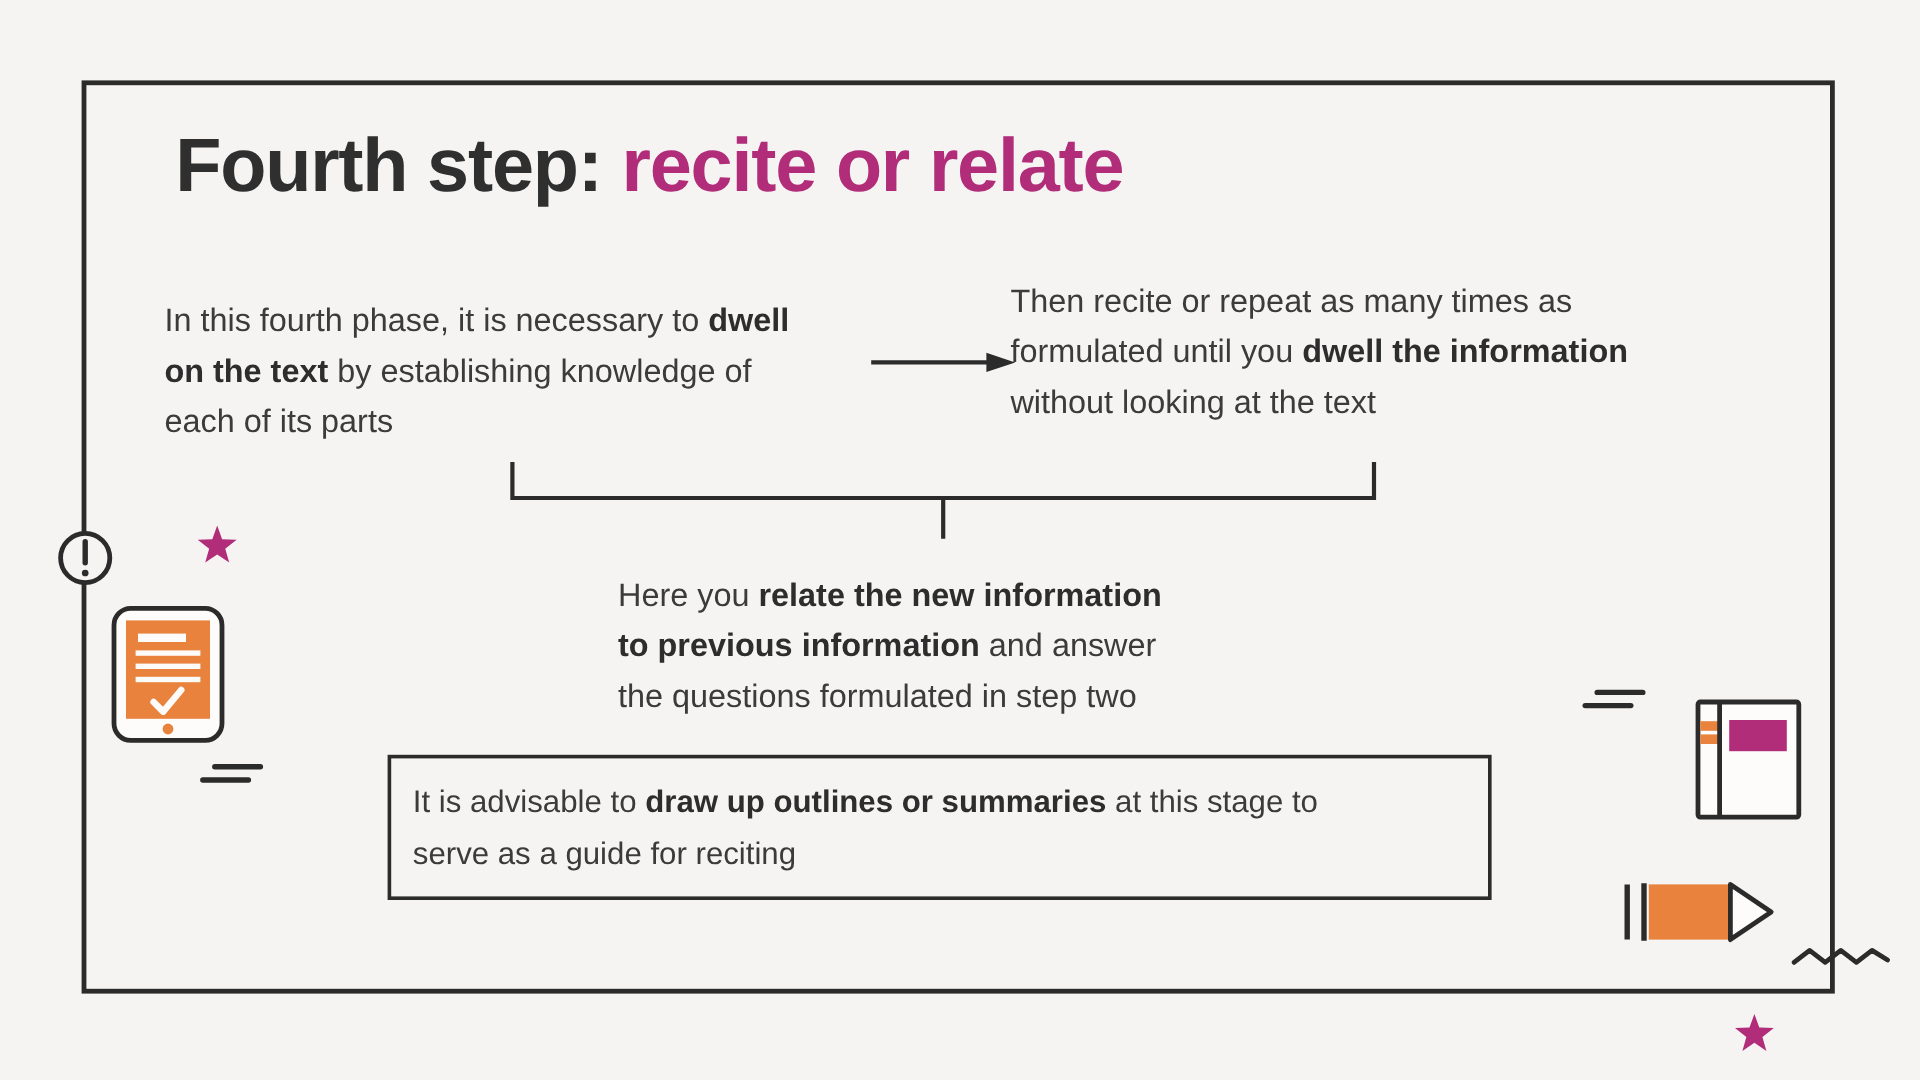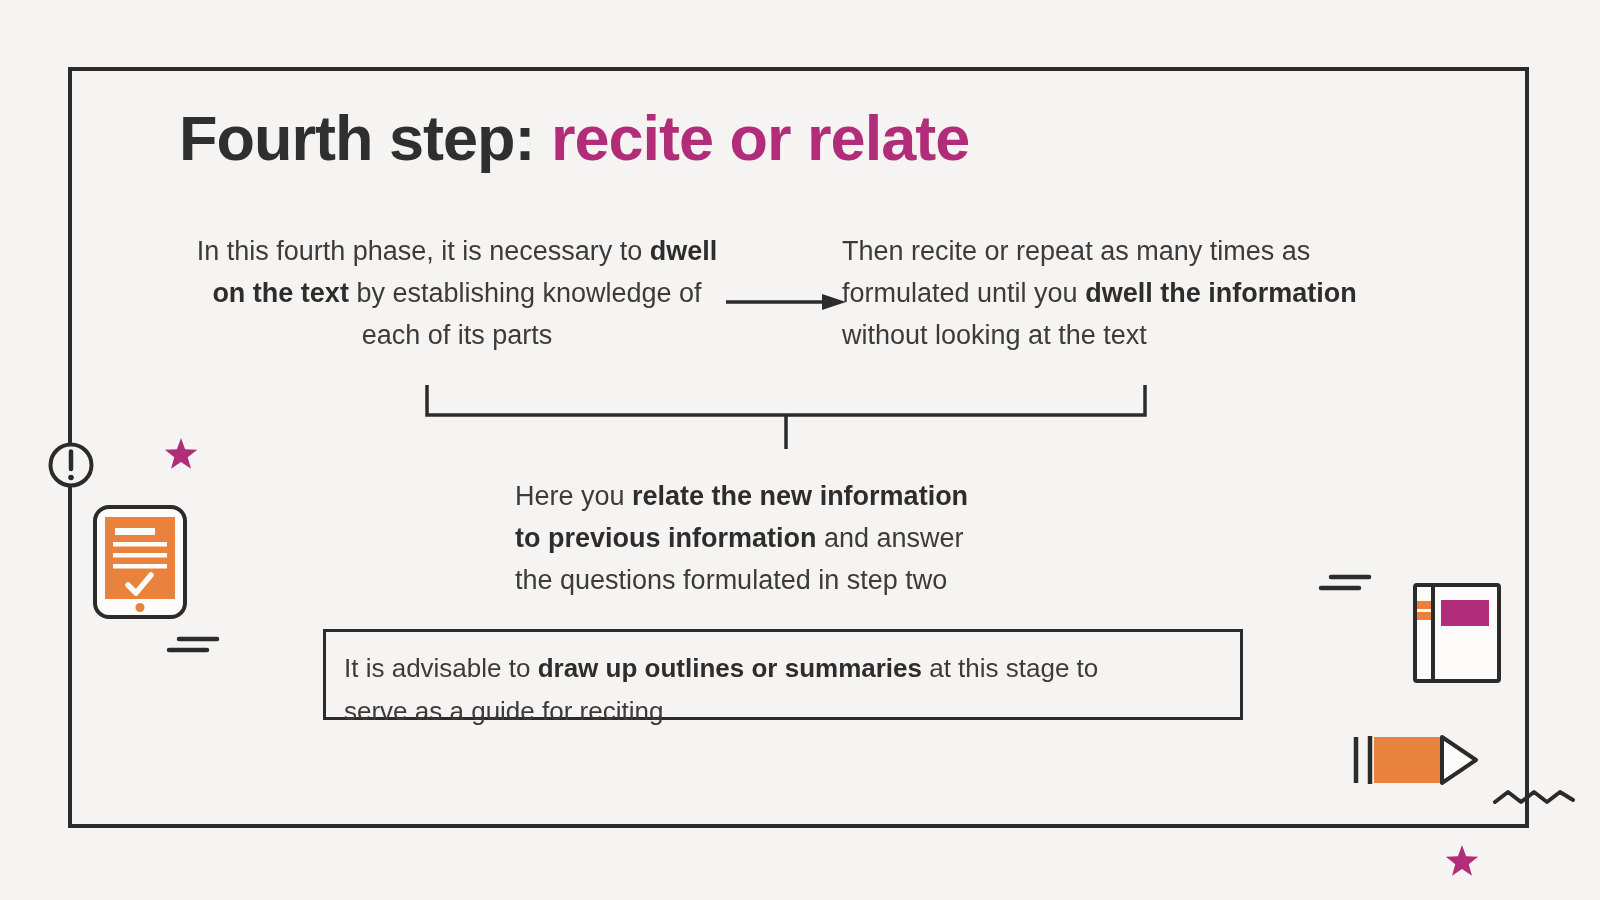--- a/index.html
+++ b/index.html
@@ -19,32 +19,32 @@
   .frame{
     left:68px; top:67px; width:1461px; height:761px;
     border:4px solid var(--ink);
     z-index:1;
   }
   .title{
     left:146px; top:102px;
     font-size:63px; font-weight:bold; letter-spacing:-1px;
     white-space:nowrap; z-index:2;
   }
-  .title .t-dark{color:#2f2f2f;margin-left:33px;}
+  .title .t-dark{color:#2f2f2f;}
   .title .t-accent{color:var(--magenta);}
   .note{
     font-size:27px; line-height:42px; color:var(--text);
     white-space:pre-line; z-index:2;
   }
   .note b{color:var(--bold);}
-  .note-left{left:137px; top:230px; width:640px;text-align:center;}
+  .note-left{left:137px; top:246px; width:640px;}
   .note-right{left:842px; top:230px; width:600px;}
   .note-center{left:515px; top:451px; width:530px;margin-top:24px;}
   .box-note{
-    left:323px; top:629px; width:920px; height:91px;
+    left:323px; top:629px; width:920px; height:121px;
     border:3px solid var(--ink);
     padding:15px 6px 0 18px;
     font-size:26px; line-height:43px;
     z-index:2;
   }
   svg{display:block;}
   .icon{z-index:2;}
   .over-frame{z-index:3;}
   .stroke{stroke:var(--ink);}
 </style>

